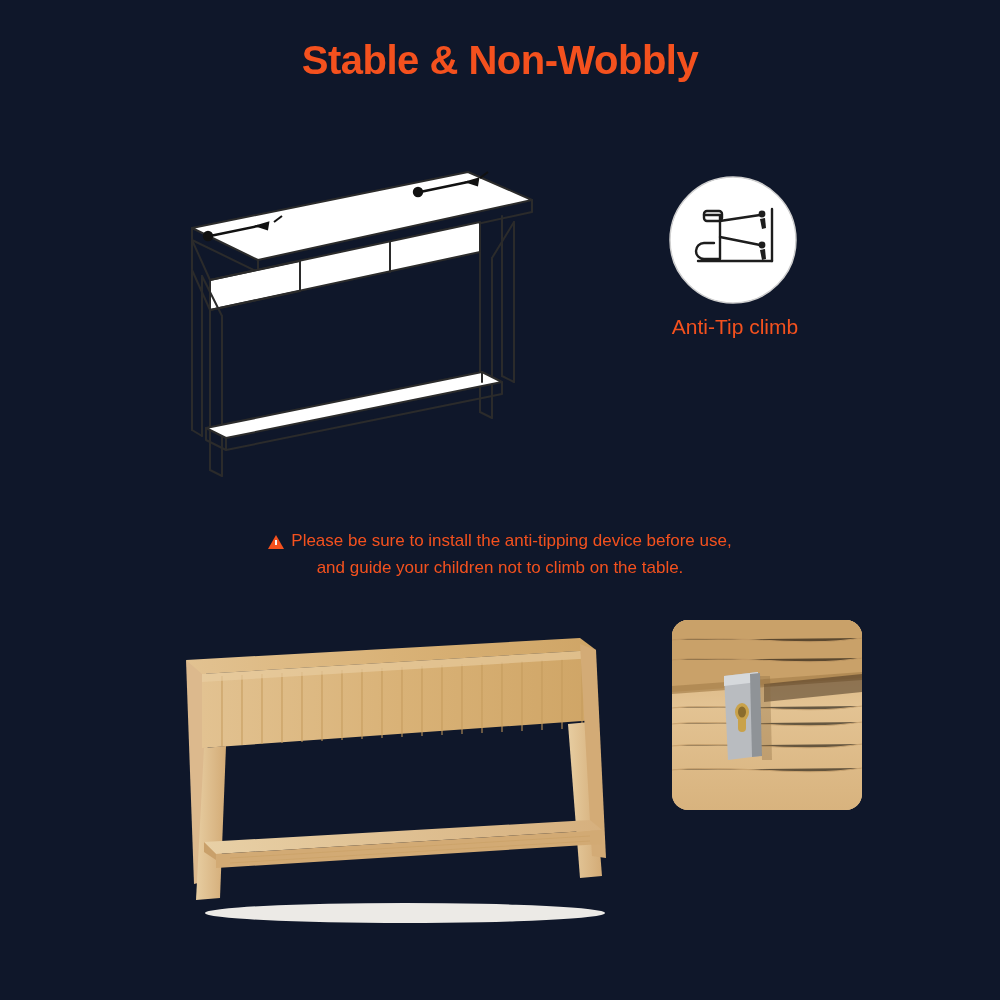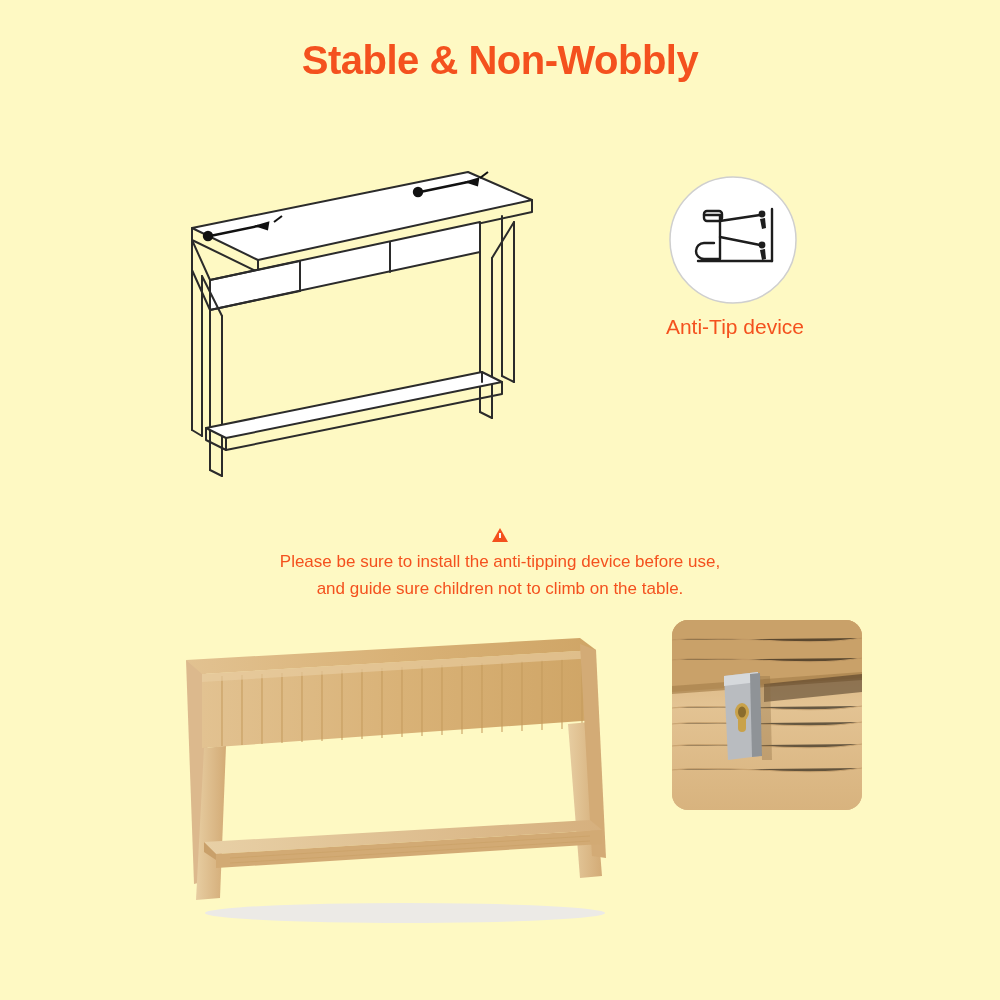--- a/index.html
+++ b/index.html
@@ -10,21 +10,21 @@
   body {
     width: 1000px;
     height: 1000px;
     font-family: "Liberation Sans", sans-serif;
     overflow: hidden;
   }
   .page {
     position: relative;
     width: 1000px;
     height: 1000px;
-    background: #fef9c3;
+    background: #0f172a;
     overflow: hidden;
   }
   
   .title {
     position: absolute;
     top: 38px;
     left: 0;
     width: 1000px;
     text-align: center;
     font-size: 40px;
@@ -67,21 +67,20 @@
     text-align: center;
     color: #f4511e;
     font-size: 17px;
     line-height: 27px;
   }
   .warning .warn-row {
     display: flex;
     align-items: center;
     justify-content: center;
     gap: 7px;
-    flex-direction: column;
   }
   .warn-icon {
     display: inline-block;
     width: 0;
     height: 0;
     border-left: 8px solid transparent;
     border-right: 8px solid transparent;
     border-bottom: 14px solid #f4511e;
     position: relative;
     top: 1px;
@@ -203,29 +202,29 @@
 
         <circle cx="94" cy="39" r="3.4"></circle>
         <path d="M92 44 l5 -1 l1 10 l-4 1 z"></path>
         <circle cx="94" cy="70" r="3.4"></circle>
         <path d="M92 75 l5 -1 l1 10 l-4 1 z"></path>
       </g>
     </svg>
   </div>
 
   <div class="antitip-caption">
-    <div>Anti-Tip device</div>
+    <div>Anti-Tip climb</div>
   </div>
 
   <div class="warning">
     <div class="warn-row">
       <span class="warn-icon"></span>
       <span>Please be sure to install the anti-tipping device before use,</span>
     </div>
-    <div>and guide sure children not to climb on the table.</div>
+    <div>and guide your children not to climb on the table.</div>
   </div>
 
   <div class="photo">
     <svg width="510" height="320" viewBox="0 0 510 320">
       <defs>
         <linearGradient id="woodTop" x1="0" y1="0" x2="1" y2="0">
           <stop offset="0%" stop-color="#e2c291"></stop>
           <stop offset="50%" stop-color="#d9b277"></stop>
           <stop offset="100%" stop-color="#cfa566"></stop>
         </linearGradient>

